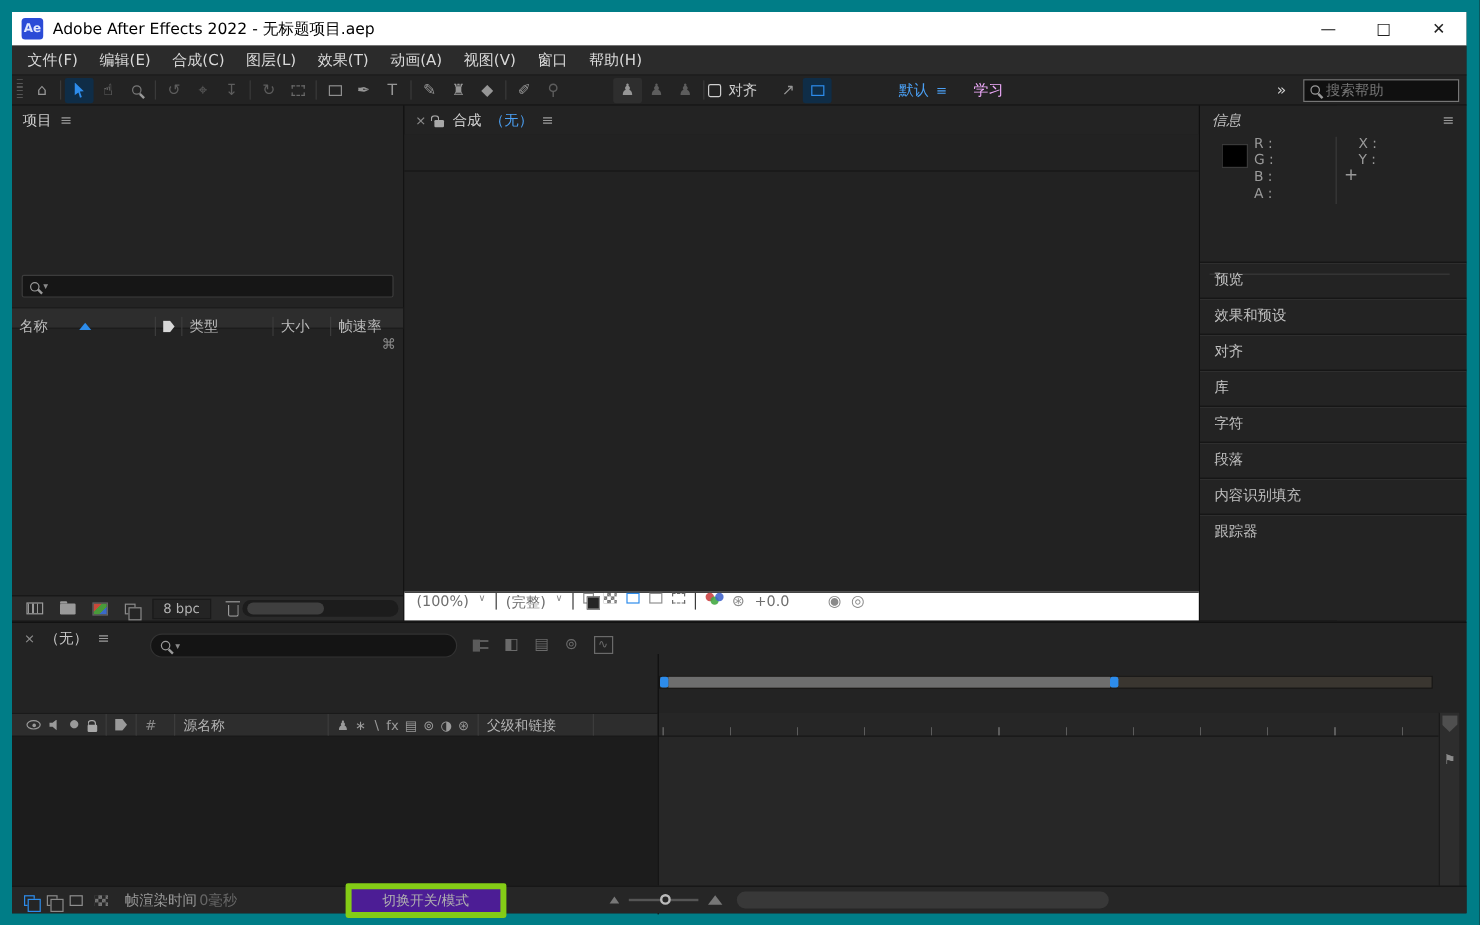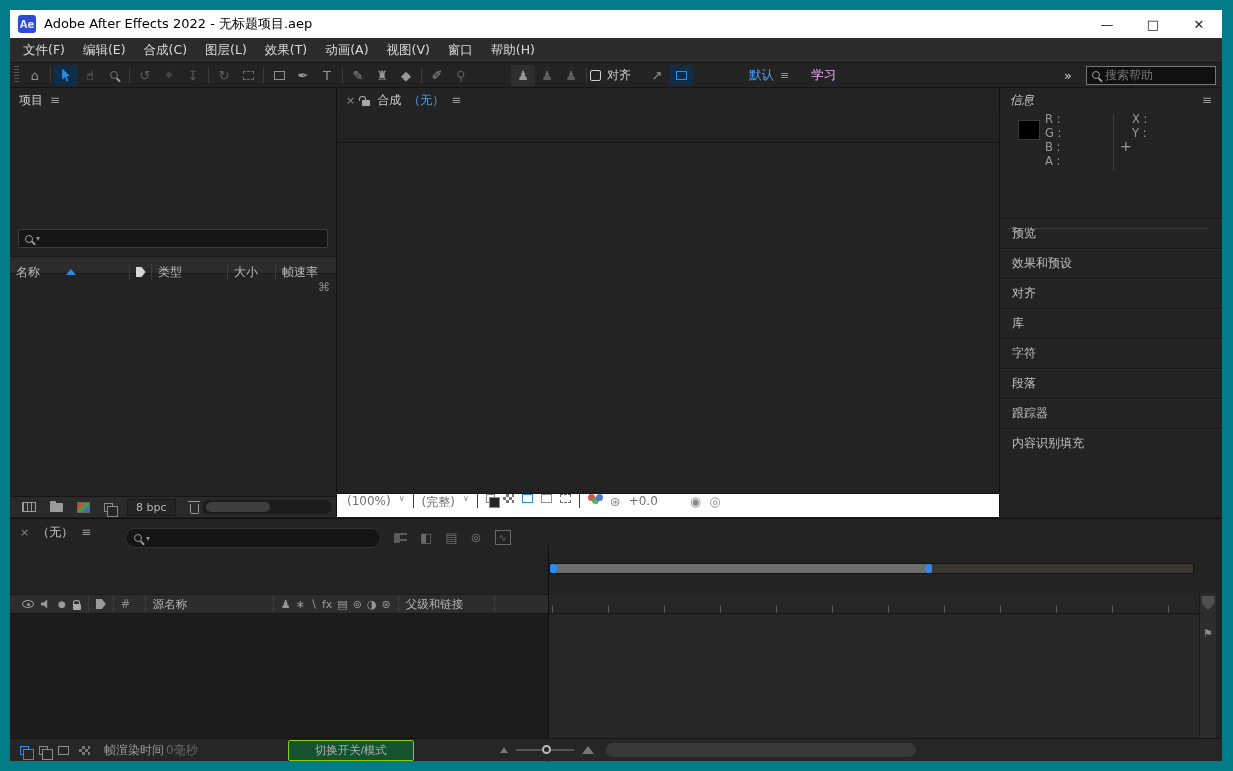--- a/index.html
+++ b/index.html
@@ -126,21 +126,21 @@
   .tc { display:flex; align-items:center; gap:7px; padding:0 7px; height:100%; }
   .tc + .tc { border-left:1px solid #3c3c3c; }
   .sw-glyph { color:#9a9a9a; font-size:11px; font-style:normal; }
   .tl-tracks-l { position:absolute; left:0; top:95px; width:538px; height:130px; background:#1c1c1c; }
   .tl-tracks-r { position:absolute; left:539px; top:95px; width:650px; height:130px; background:#272727; }
   .marker-col { position:absolute; left:1189px; top:75px; width:17px; height:150px; background:#2d2d2d; border-left:1px solid #1a1a1a; text-align:center; }
   .marker-flag { color:#8a8a8a; font-size:11px; display:block; margin-top:14px; }
   .tl-status { position:absolute; left:0; bottom:0; width:1212px; height:23px; background:#262626; border-top:1px solid #141414; display:flex; align-items:center; }
   .pane-toggles { display:flex; gap:10px; align-items:center; margin:0 14px 0 10px; }
   .rt-label { color:#9a9a9a; } .rt-value { color:#666; margin-left:2px; }
-  .toggle-btn { margin-left:90px; background:#14532d; border:1px solid #84cc16; border-radius:2px; color:#b0b0b0; padding:2px 26px; font-size:11.5px; }
+  .toggle-btn { margin-left:90px; background:#4c1d95; border:5px solid #84cc16; border-radius:2px; color:#b0b0b0; padding:2px 26px; font-size:11.5px; }
   .zoomctrl { display:flex; align-items:center; gap:8px; margin-left:86px; }
   .zslider { width:58px; height:2px; background:#555; position:relative; }
   .zthumb { position:absolute; left:26px; top:-4px; width:9px; height:9px; border:2px solid #bbb; border-radius:50%; background:#262626; }
   .tl-hscroll { width:310px; height:14px; background:#383838; border-radius:7px; margin-left:12px; }
 </style>
 </head>
 <body>
 
 <div class="window">
 
@@ -334,24 +334,24 @@
         <div class="stack-item">
             <span>库</span>
           </div>
         <div class="stack-item">
             <span>字符</span>
           </div>
         <div class="stack-item">
             <span>段落</span>
           </div>
         <div class="stack-item">
+            <span>内容识别填充</span>
+          </div>
+        <div class="stack-item">
             <span>跟踪器</span>
-          </div>
-        <div class="stack-item">
-            <span>内容识别填充</span>
           </div>
       </div>
     </div>
   </div>
 
   <div class="timeline">
     <div class="tl-tabrow">
       <span class="closex">×</span>
       <span>（无）</span>
       <span class="hamburger">≡</span>

